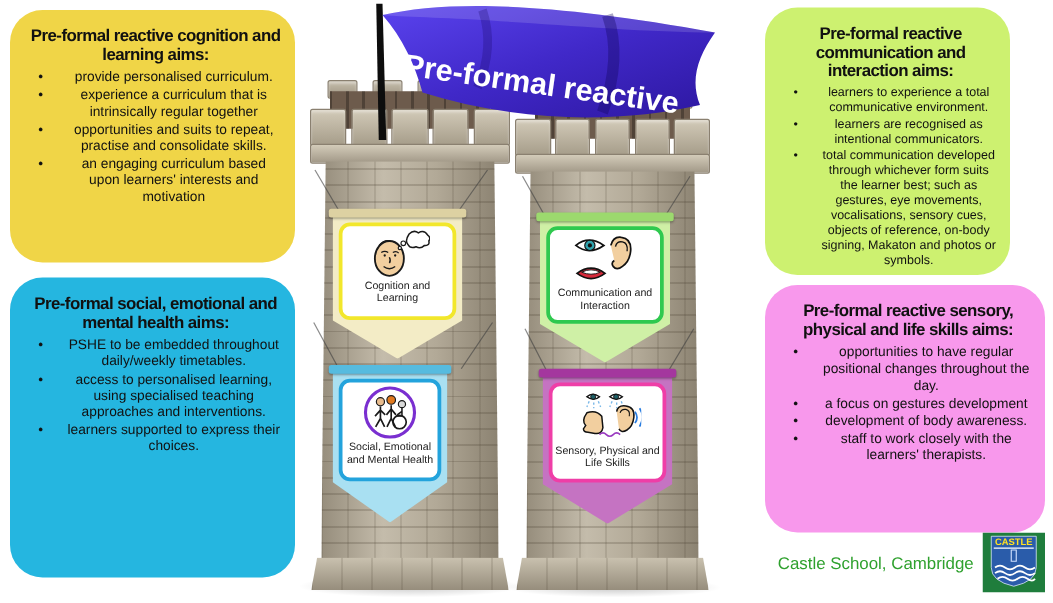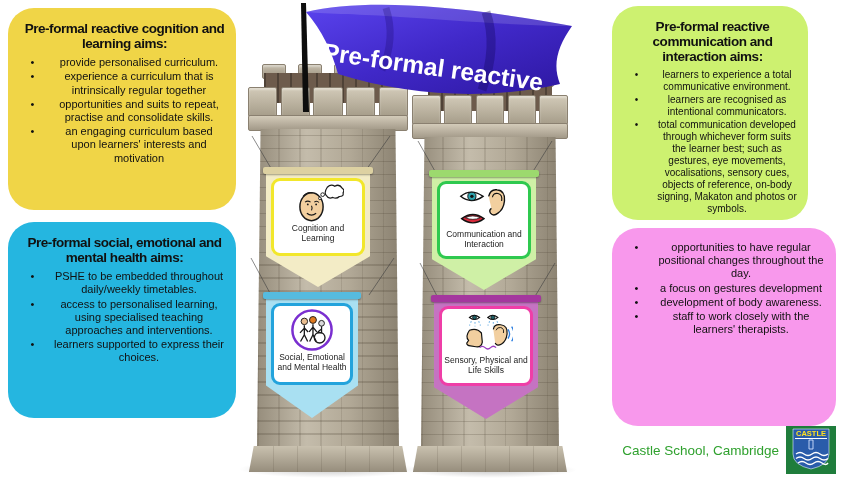--- a/index.html
+++ b/index.html
@@ -7,21 +7,21 @@
     position:relative;width:842px;height:482px;background:#fff;overflow:hidden;
     font-family:"Liberation Sans",sans-serif;color:#111;
   }
   
   .aims-box{position:absolute;border-radius:26px;box-sizing:border-box;padding:13px 11px 8px 14px;text-align:center;}
   .aims-box h2{font-size:13.5px;line-height:1.12;margin:0 0 5px 2px;font-weight:bold;letter-spacing:-0.45px;}
   .bullet-row{display:flex;line-height:1.2;margin-bottom:1px;}
   .bullet-row .dot{flex:0 0 15px;padding-left:3px;}
   .bullet-row .btxt{flex:1;margin-left:13px;}
   #box-cognition{left:8px;top:8px;width:228px;height:202px;background:var(--box-cognition);font-size:11px;}
-  #box-social{left:8px;top:222px;width:228px;height:196px;background:var(--box-social);font-size:11px;}
+  #box-social{left:8px;top:222px;width:228px;height:240px;background:var(--box-social);font-size:11px;}
   #box-communication{left:612px;top:6px;width:196px;height:214px;background:var(--box-communication);font-size:10px;}
   #box-sensory{left:612px;top:228px;width:224px;height:198px;background:var(--box-sensory);font-size:11px;}
   
   .tower{position:absolute;z-index:1;}
   .tower .merlons{position:absolute;display:flex;justify-content:space-between;}
   .merlon{flex:0 0 17%;background:linear-gradient(180deg,#d2cab8,#a69d8a);border:1px solid #8a8070;border-radius:2px;box-shadow:inset 0 2px 2px rgba(255,255,255,.35);}
   .m-back{top:0;left:14px;right:14px;height:15px;}
   .m-back .merlon{background:linear-gradient(180deg,#c6bead,#9c927f);}
   .deck{position:absolute;top:9px;left:16px;right:16px;height:30px;
     background:repeating-linear-gradient(90deg,rgba(0,0,0,.28) 0 2px,transparent 2px 13px),#6d5b4c;}
@@ -278,20 +278,21 @@
           <span class="btxt">learners are recognised as intentional communicators.</span>
         </div>
         <div class="bullet-row">
           <span class="dot">•</span>
           <span class="btxt">total communication developed through whichever form suits the learner best; such as gestures, eye movements, vocalisations, sensory cues, objects of reference, on-body signing, Makaton and photos or symbols.</span>
         </div>
       </div>
   </section>
 
   <section class="aims-box" id="box-sensory">
+    <h2>Pre-formal reactive sensory, physical and life skills aims:</h2>
     <div>
         <div class="bullet-row">
           <span class="dot">•</span>
           <span class="btxt">opportunities to have regular positional changes throughout the day.</span>
         </div>
         <div class="bullet-row">
           <span class="dot">•</span>
           <span class="btxt">a focus on gestures development</span>
         </div>
         <div class="bullet-row">

